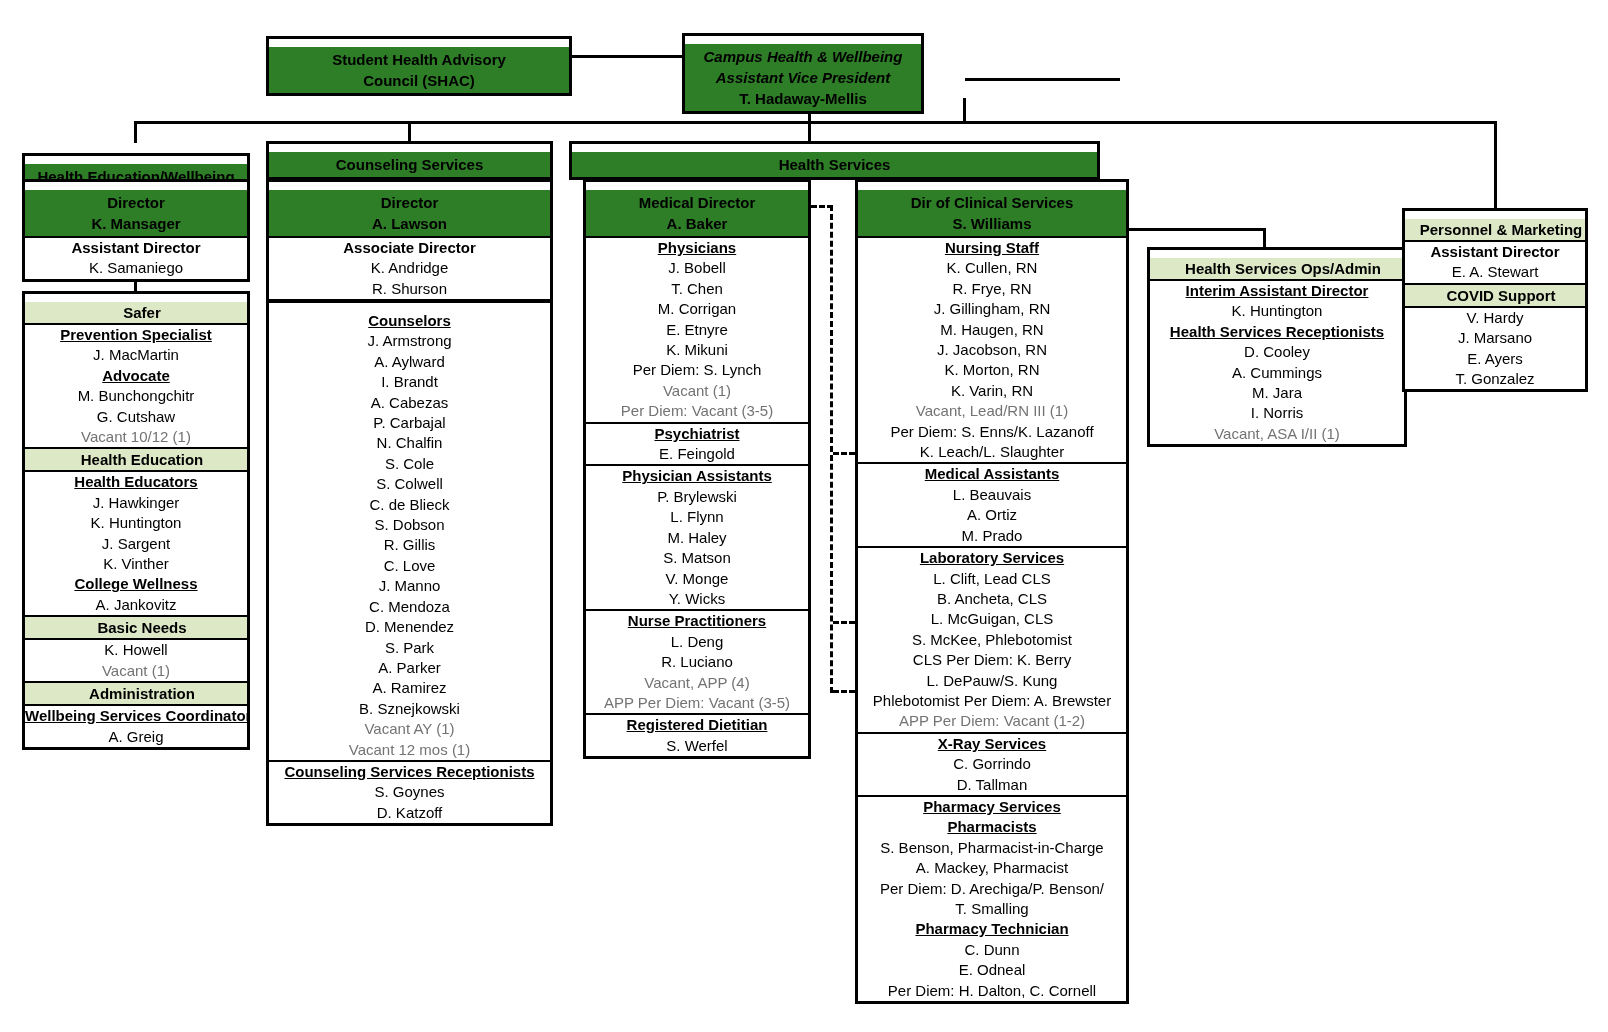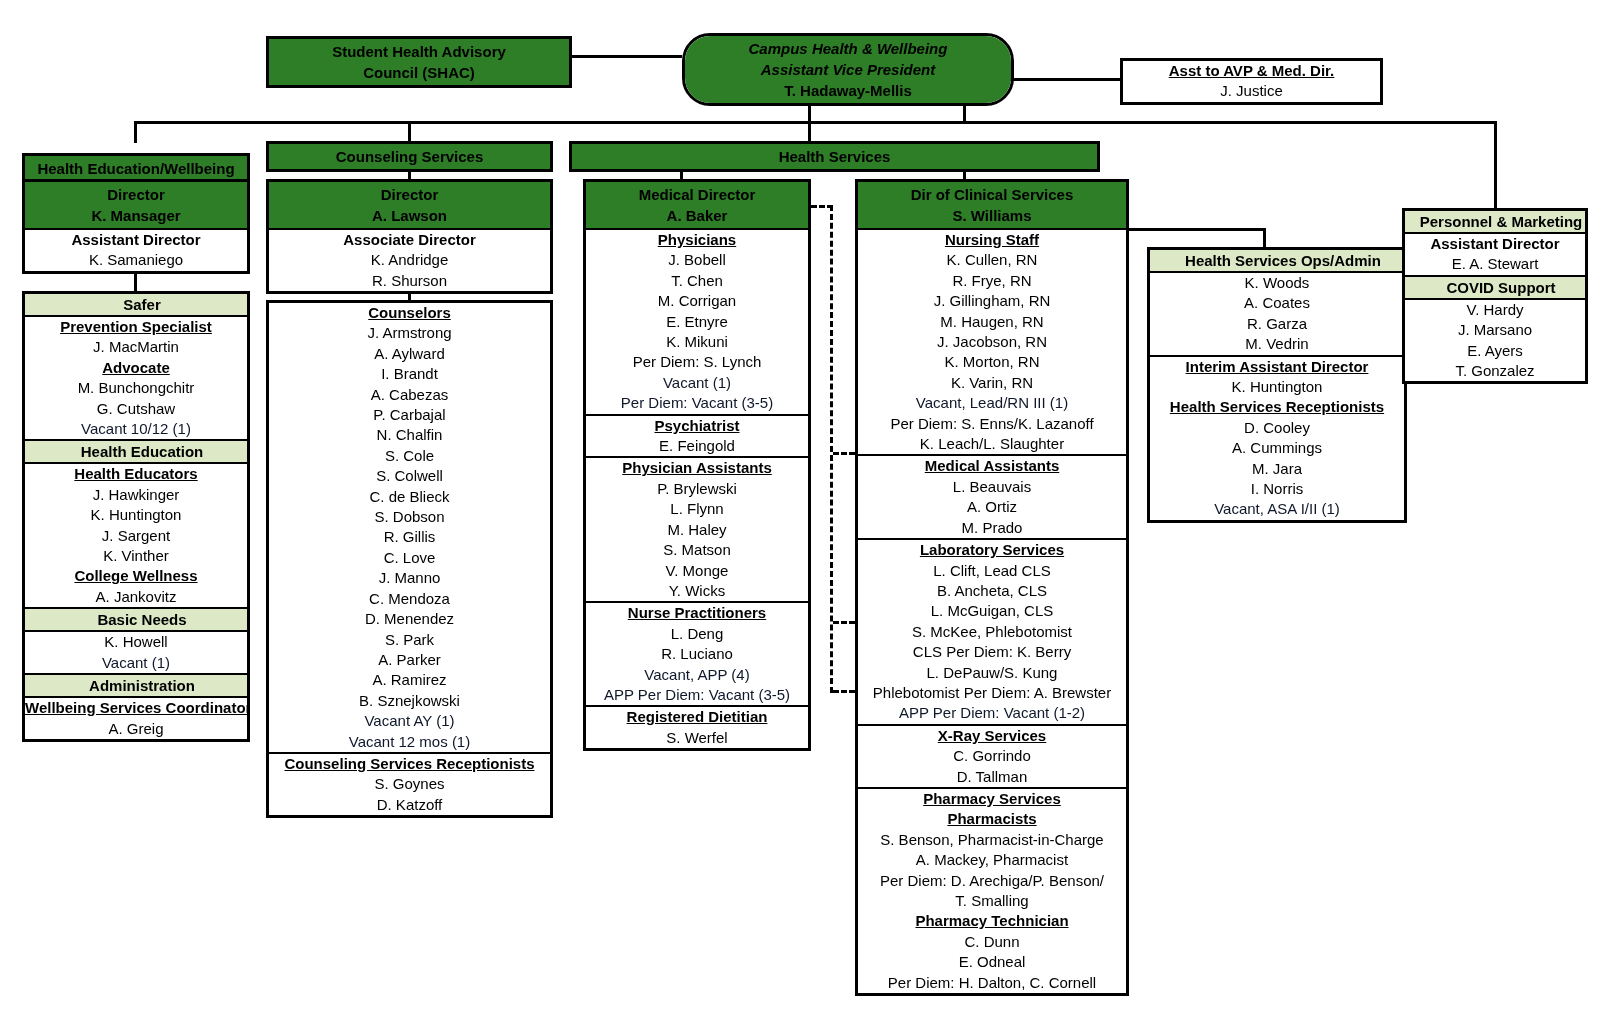--- a/index.html
+++ b/index.html
@@ -6,40 +6,40 @@
   html,body { margin:0; padding:0; background:#fff; }
   #canvas {
     position:relative; width:1608px; height:1032px; background:#fff;
     font-family:"Liberation Sans", sans-serif; overflow:hidden;
   }
   .box {
     position:absolute; background:#fff; border:3px solid #000;
     box-sizing:border-box; text-align:center; z-index:2; overflow:hidden;
   }
   .seg { border-top:2px solid #000; }
-  .box .seg:first-child { border-top:none; }
+  .box .seg:first-child { border-top:none;margin-top:8px; }
   .seg-head { background:#2e7d27; color:#fff; padding:2px 0; }
   .seg-head .row { font-weight:bold; font-size:15px; line-height:21px; white-space:nowrap; }
   .seg-bar { background:#dce8c6;padding-left:12px; }
   .seg-bar .row { font-weight:bold; font-size:15px; line-height:21px; white-space:nowrap; }
   .seg-rows { background:#fff; padding:0; }
   .row { font-size:15px; line-height:20.4px; color:#000; white-space:nowrap; }
   .r-n {}
   .r-b { font-weight:bold; }
   .r-u { font-weight:bold; text-decoration:underline; }
-  .r-g { color:#0f172a; }
+  .r-g { color:#737373; }
   .r-w { font-weight:normal; }
   .r-bi { font-weight:bold; font-style:italic; }
   .line { position:absolute; background:#000; z-index:1; }
   .dashv { position:absolute; border-left:3px dashed #000; z-index:1; }
   .dashh { position:absolute; border-top:3px dashed #000; z-index:1; }
 
   
   #b-shac       { left:266px;  top:36px;  width:306px; }
-  #b-avp        { left:682px;  top:33px;  width:332px;border-radius:28px; }
+  #b-avp        { left:682px;  top:33px;  width:242px; }
   #b-asst       { left:1120px; top:58px;  width:263px; }
   #bar-hew      { left:22px;   top:153px; width:228px; }
   #bar-cs       { left:266px;  top:141px; width:287px; }
   #bar-hs       { left:569px;  top:141px; width:531px; }
   #b-dir-hew    { left:22px;   top:179px; width:228px; }
   #b-hew-main   { left:22px;   top:291px; width:228px; }
   #b-dir-cs     { left:266px;  top:179px; width:287px; }
   #b-counselors { left:266px;  top:300px; width:287px; }
   #b-meddir     { left:583px;  top:179px; width:228px; }
   #b-clinical   { left:855px;  top:179px; width:274px; }
@@ -79,26 +79,20 @@
       <div class="seg seg-head">
         <div class="row r-w">Student Health Advisory</div>
         <div class="row r-w">Council (SHAC)</div>
       </div>
     </div>
   <div class="box" id="b-avp">
       <div class="seg seg-head">
         <div class="row r-bi">Campus Health &amp; Wellbeing</div>
         <div class="row r-bi">Assistant Vice President</div>
         <div class="row r-b">T. Hadaway-Mellis</div>
-      </div>
-    </div>
-  <div class="box" id="b-asst">
-      <div class="seg seg-rows">
-        <div class="row r-u">Asst to AVP &amp; Med. Dir.</div>
-        <div class="row r-n">J. Justice</div>
       </div>
     </div>
   <div class="box" id="bar-hew">
       <div class="seg seg-head">
         <div class="row r-b">Health Education/Wellbeing</div>
       </div>
     </div>
   <div class="box" id="bar-cs">
       <div class="seg seg-head">
         <div class="row r-b">Counseling Services</div>
@@ -292,26 +286,20 @@
         <div class="row r-n">C. Dunn</div>
         <div class="row r-n">E. Odneal</div>
         <div class="row r-n">Per Diem: H. Dalton, C. Cornell</div>
       </div>
     </div>
   <div class="box" id="b-ops">
       <div class="seg seg-bar">
         <div class="row r-b">Health Services Ops/Admin</div>
       </div>
       <div class="seg seg-rows">
-        <div class="row r-n">K. Woods</div>
-        <div class="row r-n">A. Coates</div>
-        <div class="row r-n">R. Garza</div>
-        <div class="row r-n">M. Vedrin</div>
-      </div>
-      <div class="seg seg-rows">
         <div class="row r-u">Interim Assistant Director</div>
         <div class="row r-n">K. Huntington</div>
         <div class="row r-u">Health Services Receptionists</div>
         <div class="row r-n">D. Cooley</div>
         <div class="row r-n">A. Cummings</div>
         <div class="row r-n">M. Jara</div>
         <div class="row r-n">I. Norris</div>
         <div class="row r-g">Vacant, ASA I/II (1)</div>
       </div>
     </div>

